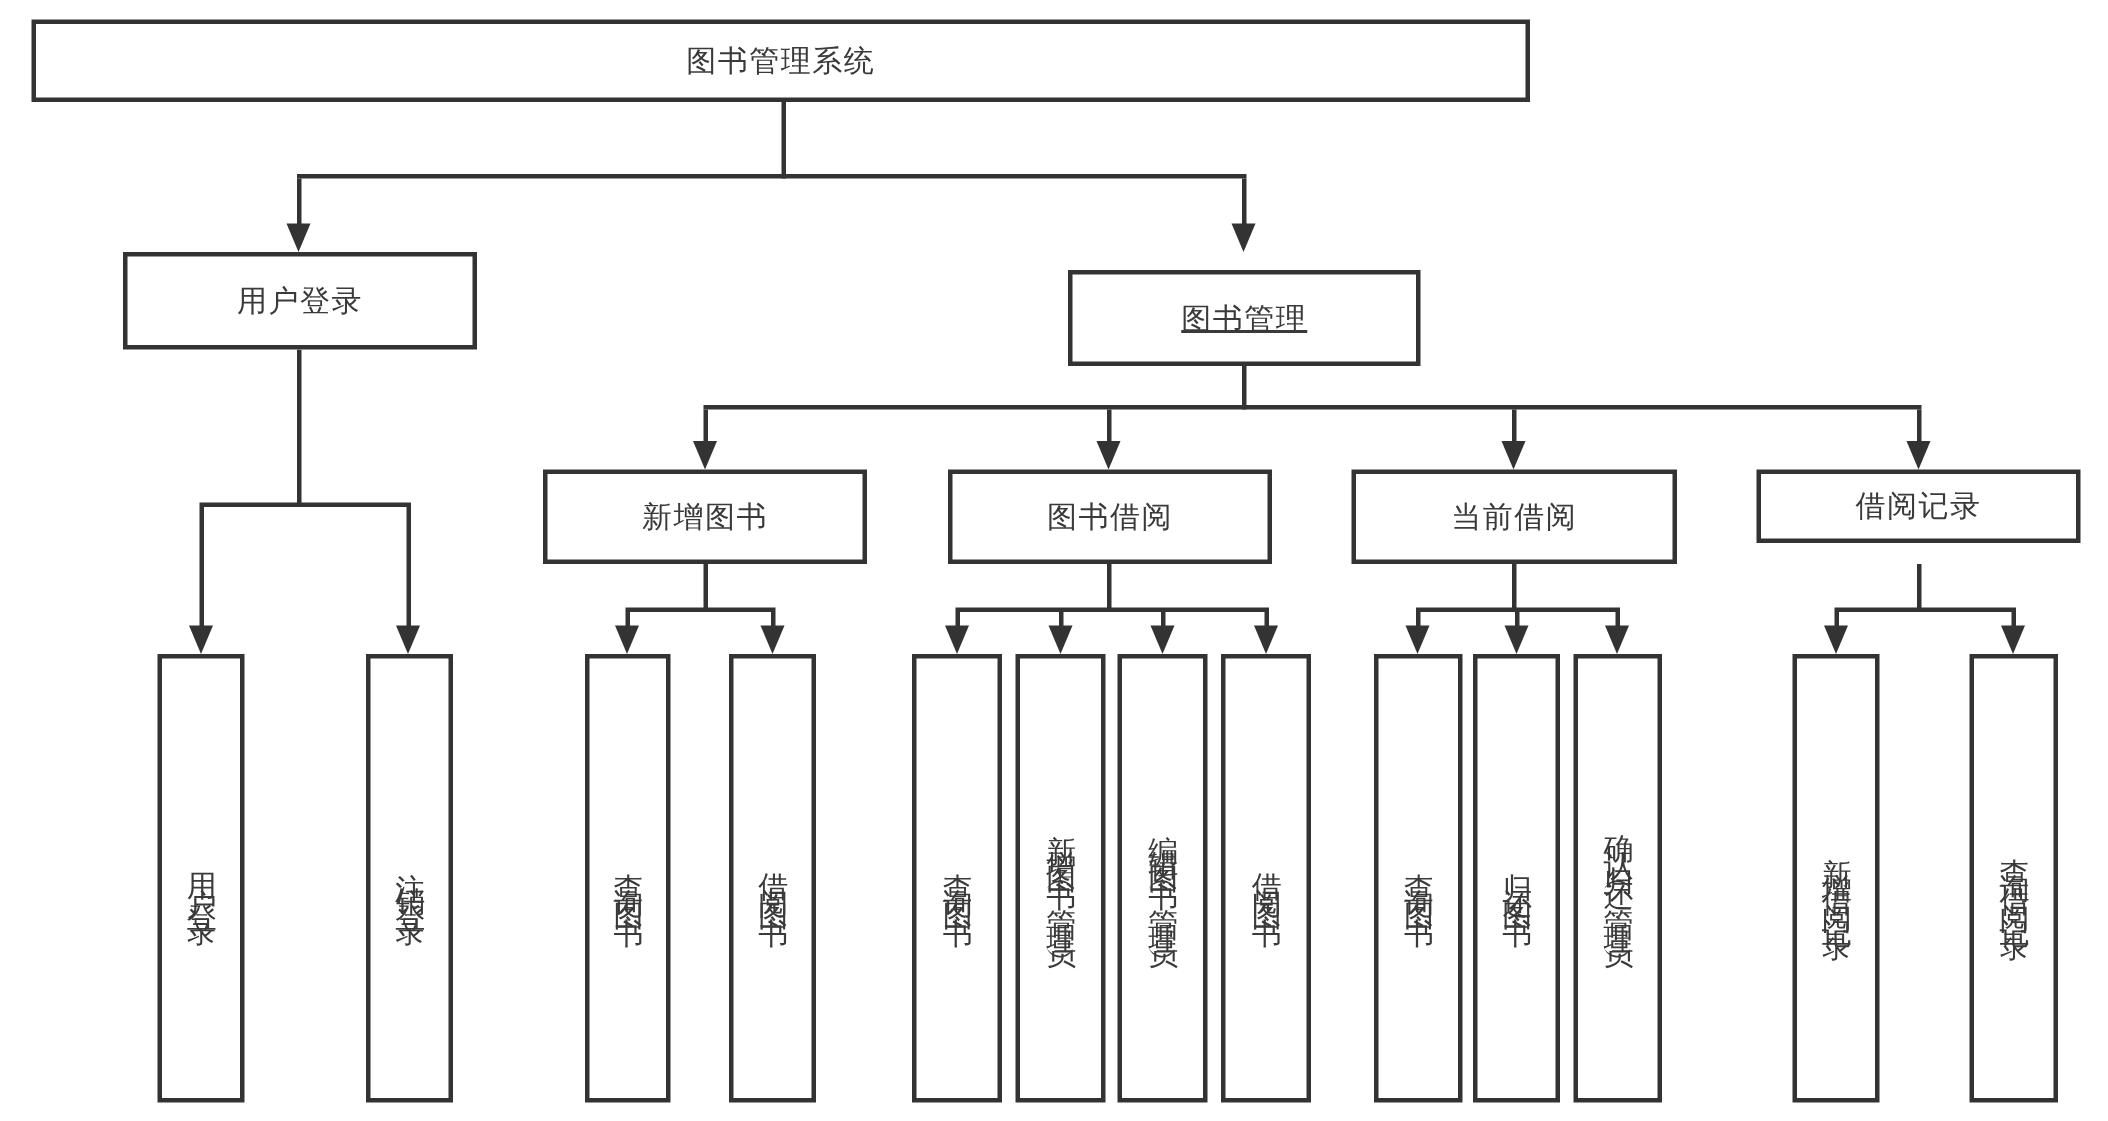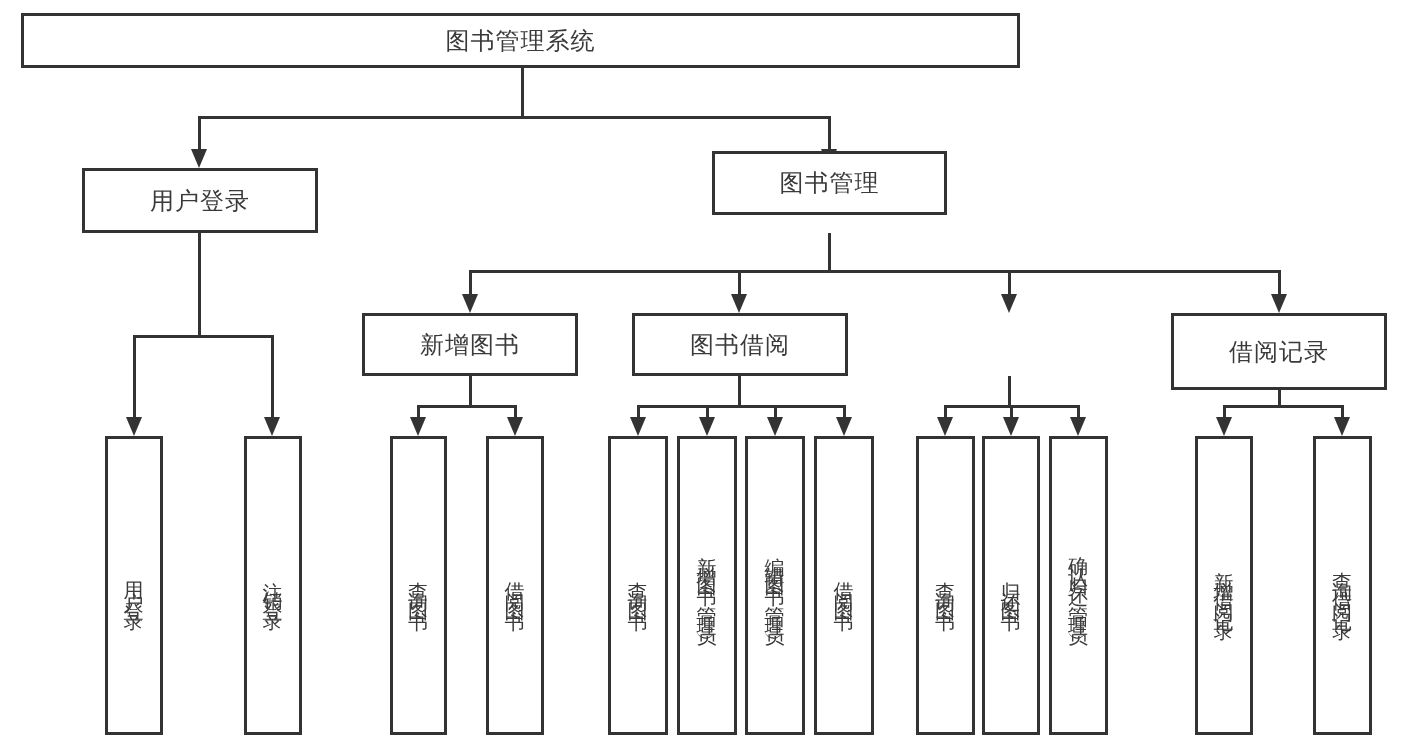--- a/index.html
+++ b/index.html
@@ -10,21 +10,21 @@
     overflow:hidden;
     font-family:"Liberation Sans","DejaVu Sans",sans-serif;
   }
   
   .box{
     position:absolute;
     box-sizing:border-box;
     border:3px solid #333333;
     background:#ffffff;
     display:flex;align-items:center;justify-content:center;
-    color:#3a3a3a;font-size:24px;letter-spacing:1px;
+    color:#3a3a3a;font-size:20px;letter-spacing:1px;
     z-index:2;
   }
   
   .vbox{
     position:absolute;
     box-sizing:border-box;
     border:3px solid #333333;
     background:#ffffff;
     top:436px;height:299px;
     display:flex;align-items:center;justify-content:center;
@@ -58,21 +58,21 @@
   <div class="box" style="left:21px;top:13px;width:999px;height:55px;">图书管理系统</div>
 
   <div class="vline" style="left:520.5px;top:68px;height:51px;"></div>
   <div class="hline" style="left:197.5px;top:116px;width:633px;"></div>
   <div class="vline" style="left:197.5px;top:119px;height:32px;"></div>
   <div class="ah" style="left:191px;top:149px;"></div>
   <div class="vline" style="left:827.5px;top:119px;height:32px;"></div>
   <div class="ah" style="left:821px;top:149px;"></div>
 
   <div class="box" style="left:82px;top:168px;width:236px;height:65px;">用户登录</div>
-  <div class="box" style="left:712px;top:151px;width:235px;height:64px;">图书管理</div>
+  <div class="box" style="left:712px;top:180px;width:235px;height:64px;text-decoration:underline;">图书管理</div>
 
   <div class="vline" style="left:197.5px;top:233px;height:105px;"></div>
   <div class="hline" style="left:132.5px;top:335px;width:141px;"></div>
   <div class="vline" style="left:132.5px;top:338px;height:82px;"></div>
   <div class="ah" style="left:126px;top:417px;"></div>
   <div class="vline" style="left:270.5px;top:338px;height:82px;"></div>
   <div class="ah" style="left:264px;top:417px;"></div>
 
   <div class="vline" style="left:827.5px;top:233px;height:40px;"></div>
   <div class="hline" style="left:468.5px;top:270px;width:812px;"></div>
@@ -80,21 +80,22 @@
   <div class="ah" style="left:462px;top:294px;"></div>
   <div class="vline" style="left:737.5px;top:273px;height:23px;"></div>
   <div class="ah" style="left:731px;top:294px;"></div>
   <div class="vline" style="left:1007.5px;top:273px;height:23px;"></div>
   <div class="ah" style="left:1001px;top:294px;"></div>
   <div class="vline" style="left:1277.5px;top:273px;height:23px;"></div>
   <div class="ah" style="left:1271px;top:294px;"></div>
 
   <div class="box" style="left:362px;top:313px;width:216px;height:63px;">新增图书</div>
   <div class="box" style="left:632px;top:313px;width:216px;height:63px;font-family:Liberation Serif, serif;">图书借阅</div>
-  <div class="box" style="left:1171px;top:313px;width:216px;height:77px;">借阅记录</div>
+  <div class="box" style="left:901px;top:313px;width:217px;height:63px;">当前借阅</div>
+  <div class="box" style="left:1171px;top:313px;width:216px;height:49px;">借阅记录</div>
 
   <div class="vline" style="left:468.5px;top:376px;height:32px;"></div>
   <div class="hline" style="left:416.5px;top:405px;width:100px;"></div>
   <div class="vline" style="left:416.5px;top:408px;height:12px;"></div>
   <div class="ah" style="left:410px;top:417px;"></div>
   <div class="vline" style="left:513.5px;top:408px;height:12px;"></div>
   <div class="ah" style="left:507px;top:417px;"></div>
 
   <div class="vline" style="left:737.5px;top:376px;height:32px;"></div>
   <div class="hline" style="left:636.5px;top:405px;width:209px;"></div>

